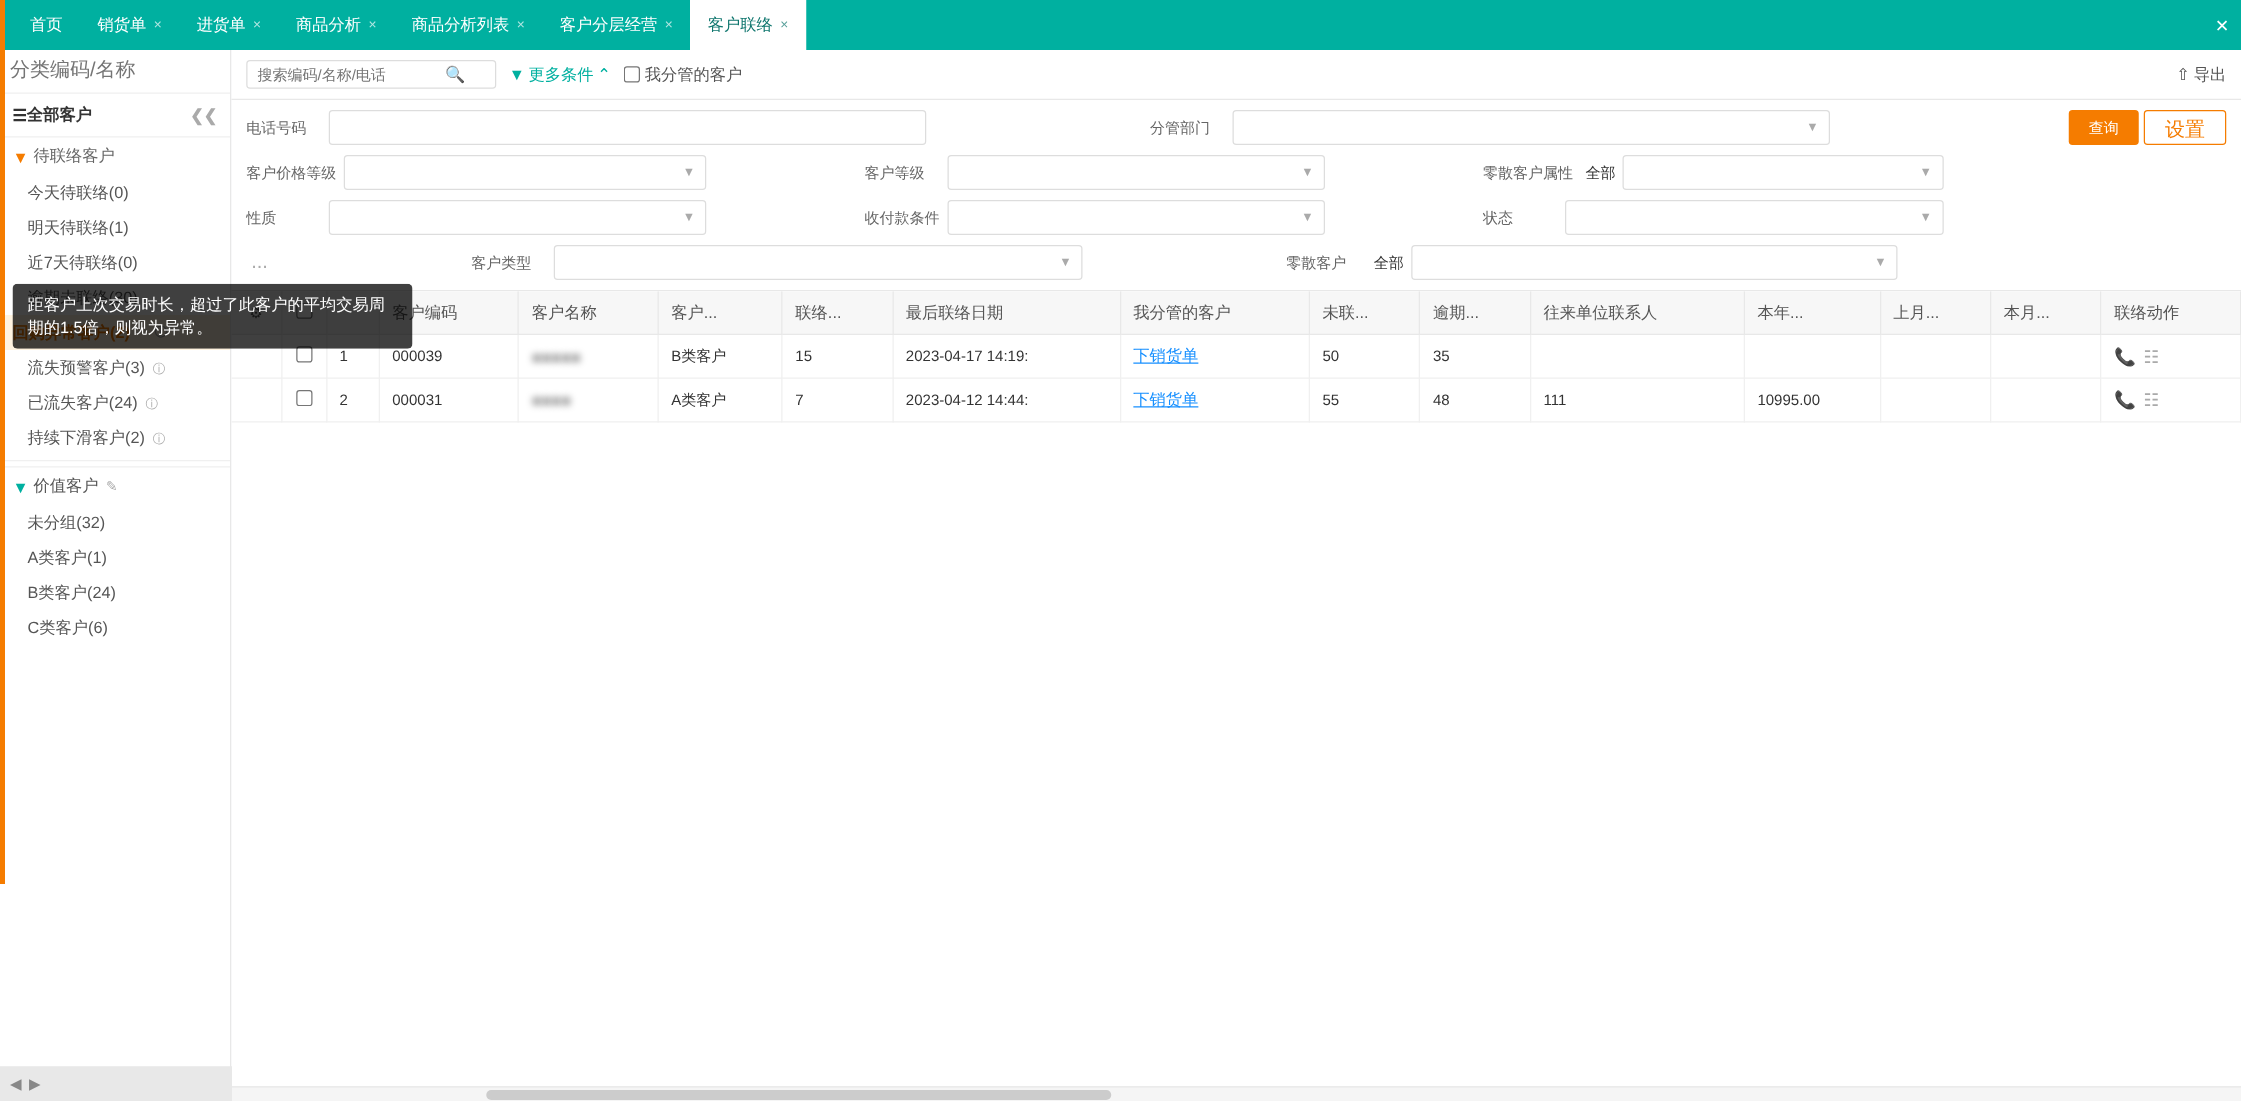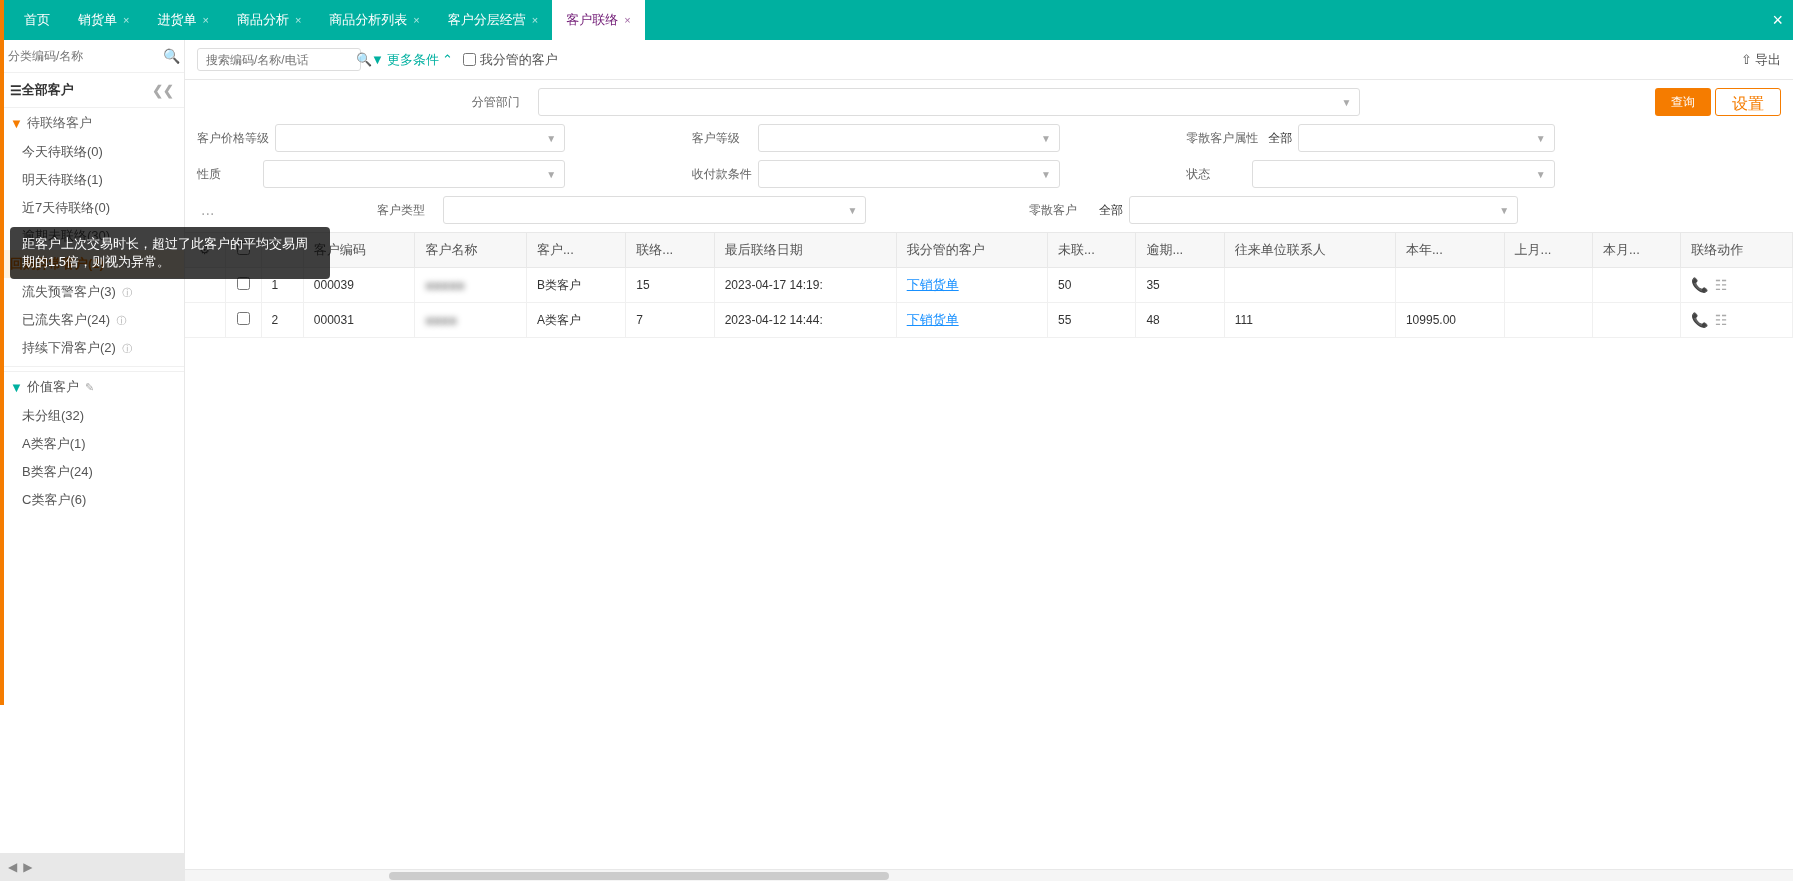--- a/index.html
+++ b/index.html
@@ -18,21 +18,21 @@
     .top-nav .nav-item {
       padding: 0 14px;
       height: 40px;
       display: flex;
       align-items: center;
       cursor: pointer;
       font-size: 13px;
       color: #fff;
       white-space: nowrap;
     }
-    .top-nav .nav-item.active { background: #fff; color: #701a75; }
+    .top-nav .nav-item.active { background: #fff; color: #0f766e; }
     .top-nav .nav-item .close-x { margin-left: 6px; font-size: 11px; opacity: 0.7; }
     .top-nav .nav-close-all {
       position: absolute;
       right: 10px;
       color: #fff;
       font-size: 18px;
       cursor: pointer;
     }
 
     
@@ -54,21 +54,21 @@
     .sidebar-search {
       display: flex;
       align-items: center;
       padding: 8px 8px;
       border-bottom: 1px solid #f0f0f0;
     }
     .sidebar-search input {
       flex: 1;
       border: none;
       outline: none;
-      font-size: 12px;
+      font-size: 16px;
       color: #666;
     }
     .sidebar-search .search-icon { color: #aaa; font-size: 14px; cursor: pointer; }
 
     .sidebar-title {
       display: flex;
       align-items: center;
       padding: 8px 10px;
       font-weight: bold;
       font-size: 13px;
@@ -126,21 +126,21 @@
       align-items: center;
       gap: 10px;
     }
     .filter-search {
       display: flex;
       align-items: center;
       border: 1px solid #ddd;
       border-radius: 3px;
       padding: 3px 8px;
       background: #fff;
-      width: 164px;
+      width: 200px;
     }
     .filter-search input {
       border: none;
       outline: none;
       font-size: 12px;
       width: 150px;
       color: #666;
     }
     .filter-search .search-btn { color: #aaa; cursor: pointer; }
     .more-conditions {
@@ -491,20 +491,24 @@
       </div>
       <div class="export-btn">
         <span style="margin-right:3px;">⇧</span>
         <span>导出</span>
       </div>
     </div>
 
     <div class="expanded-filter">
 
       <div class="filter-row">
+        <div class="filter-item">
+          <span class="filter-label">电话号码</span>
+          <input class="filter-input" style="flex: 2 1 0%;">
+        </div>
         <div style="flex:0.3;"></div>
         <div class="filter-item">
           <span class="filter-label">分管部门</span>
           <div class="filter-select" style="flex:2;">
             <span></span>
             <span class="down-arrow">▼</span>
           </div>
         </div>
         <div style="flex:0.3;"></div>
         <div style="display:flex;flex-direction:row;gap:4px;margin-left:12px;">

